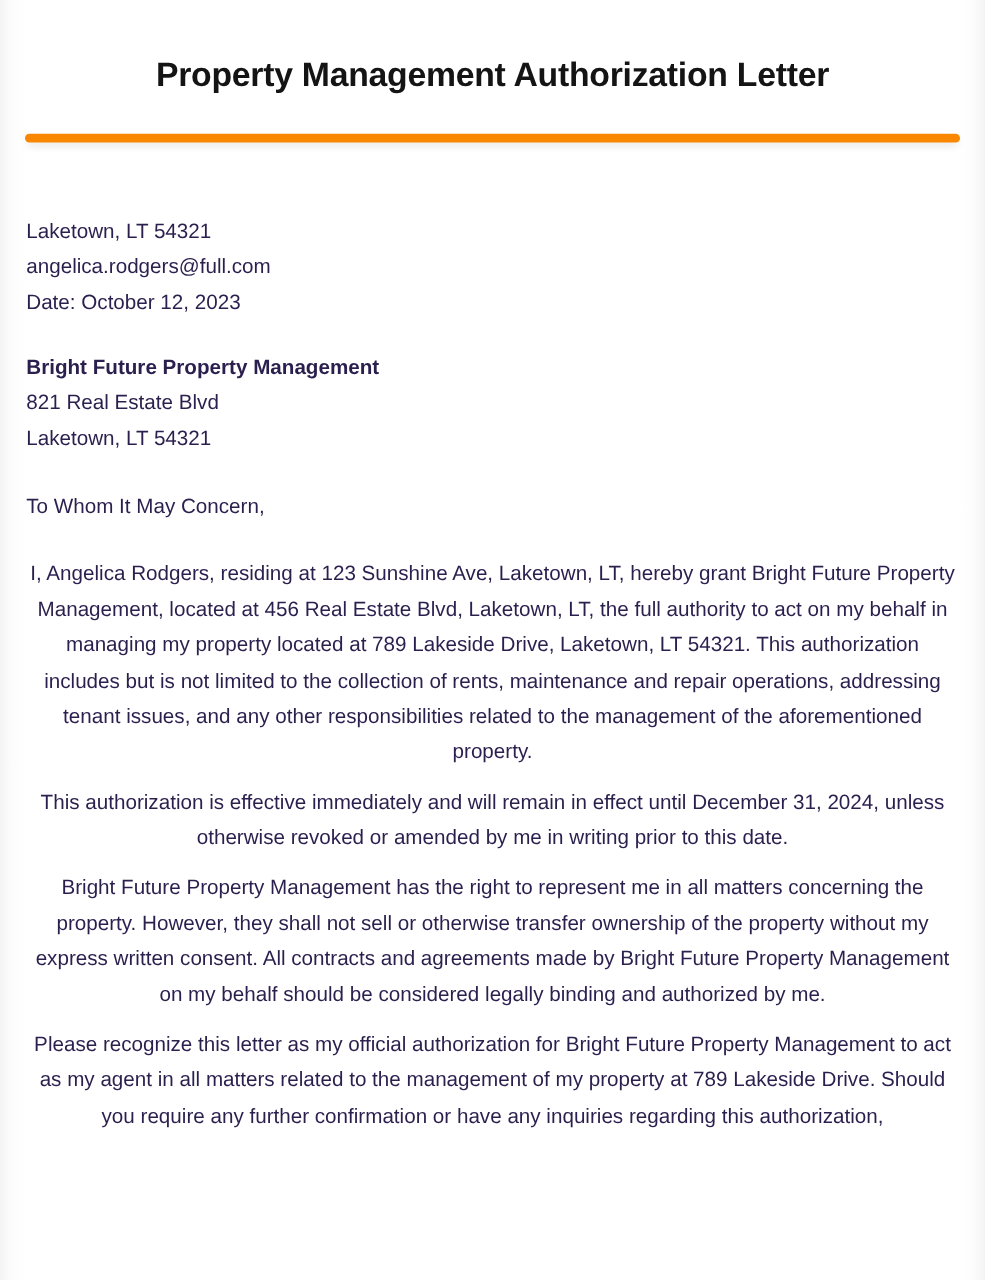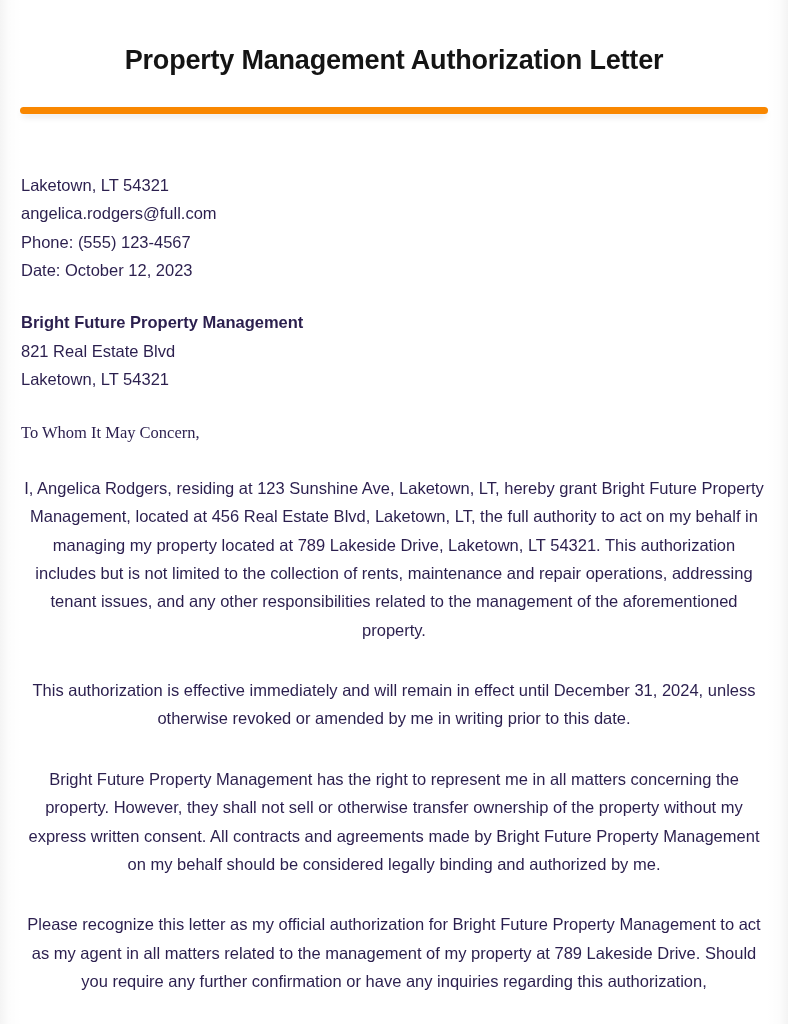--- a/index.html
+++ b/index.html
@@ -64,47 +64,46 @@
 
   .block-gap-top { padding-top: 57px; }
 
   .addr-block { margin: 0; }
   .addr-line { margin: 0; }
   .addr-line.strong { font-weight: 700; }
 
   .spacer-sm { height: 24px; }
   .spacer-md { height: 26px; }
 
-  .salutation { margin: 0; font-family: Liberation Serif, serif; }
+  .salutation { margin: 0; }
 
   .para {
     margin: 0;
     text-align: center;
   }
-  .para + .para { margin-top: 32px; }
+  .para + .para { margin-top: 12px; }
 </style>
 </head>
 <body>
 
 <div class="page">
 
   <h1 class="doc-title">Property Management Authorization Letter</h1>
 
   <div class="rule-wrap">
     <div class="accent-rule"></div>
   </div>
 
   <div class="letter-body">
 
     <div class="block-gap-top"></div>
 
     <div class="addr-block">
       <p class="addr-line">Laketown, LT 54321</p>
       <p class="addr-line">angelica.rodgers@full.com</p>
-      <p class="addr-line">Phone: (555) 123-4567</p>
       <p class="addr-line">Date: October 12, 2023</p>
     </div>
 
     <div class="spacer-sm"></div>
 
     <div class="addr-block">
       <p class="addr-line strong">Bright Future Property Management</p>
       <p class="addr-line">821 Real Estate Blvd</p>
       <p class="addr-line">Laketown, LT 54321</p>
     </div>

